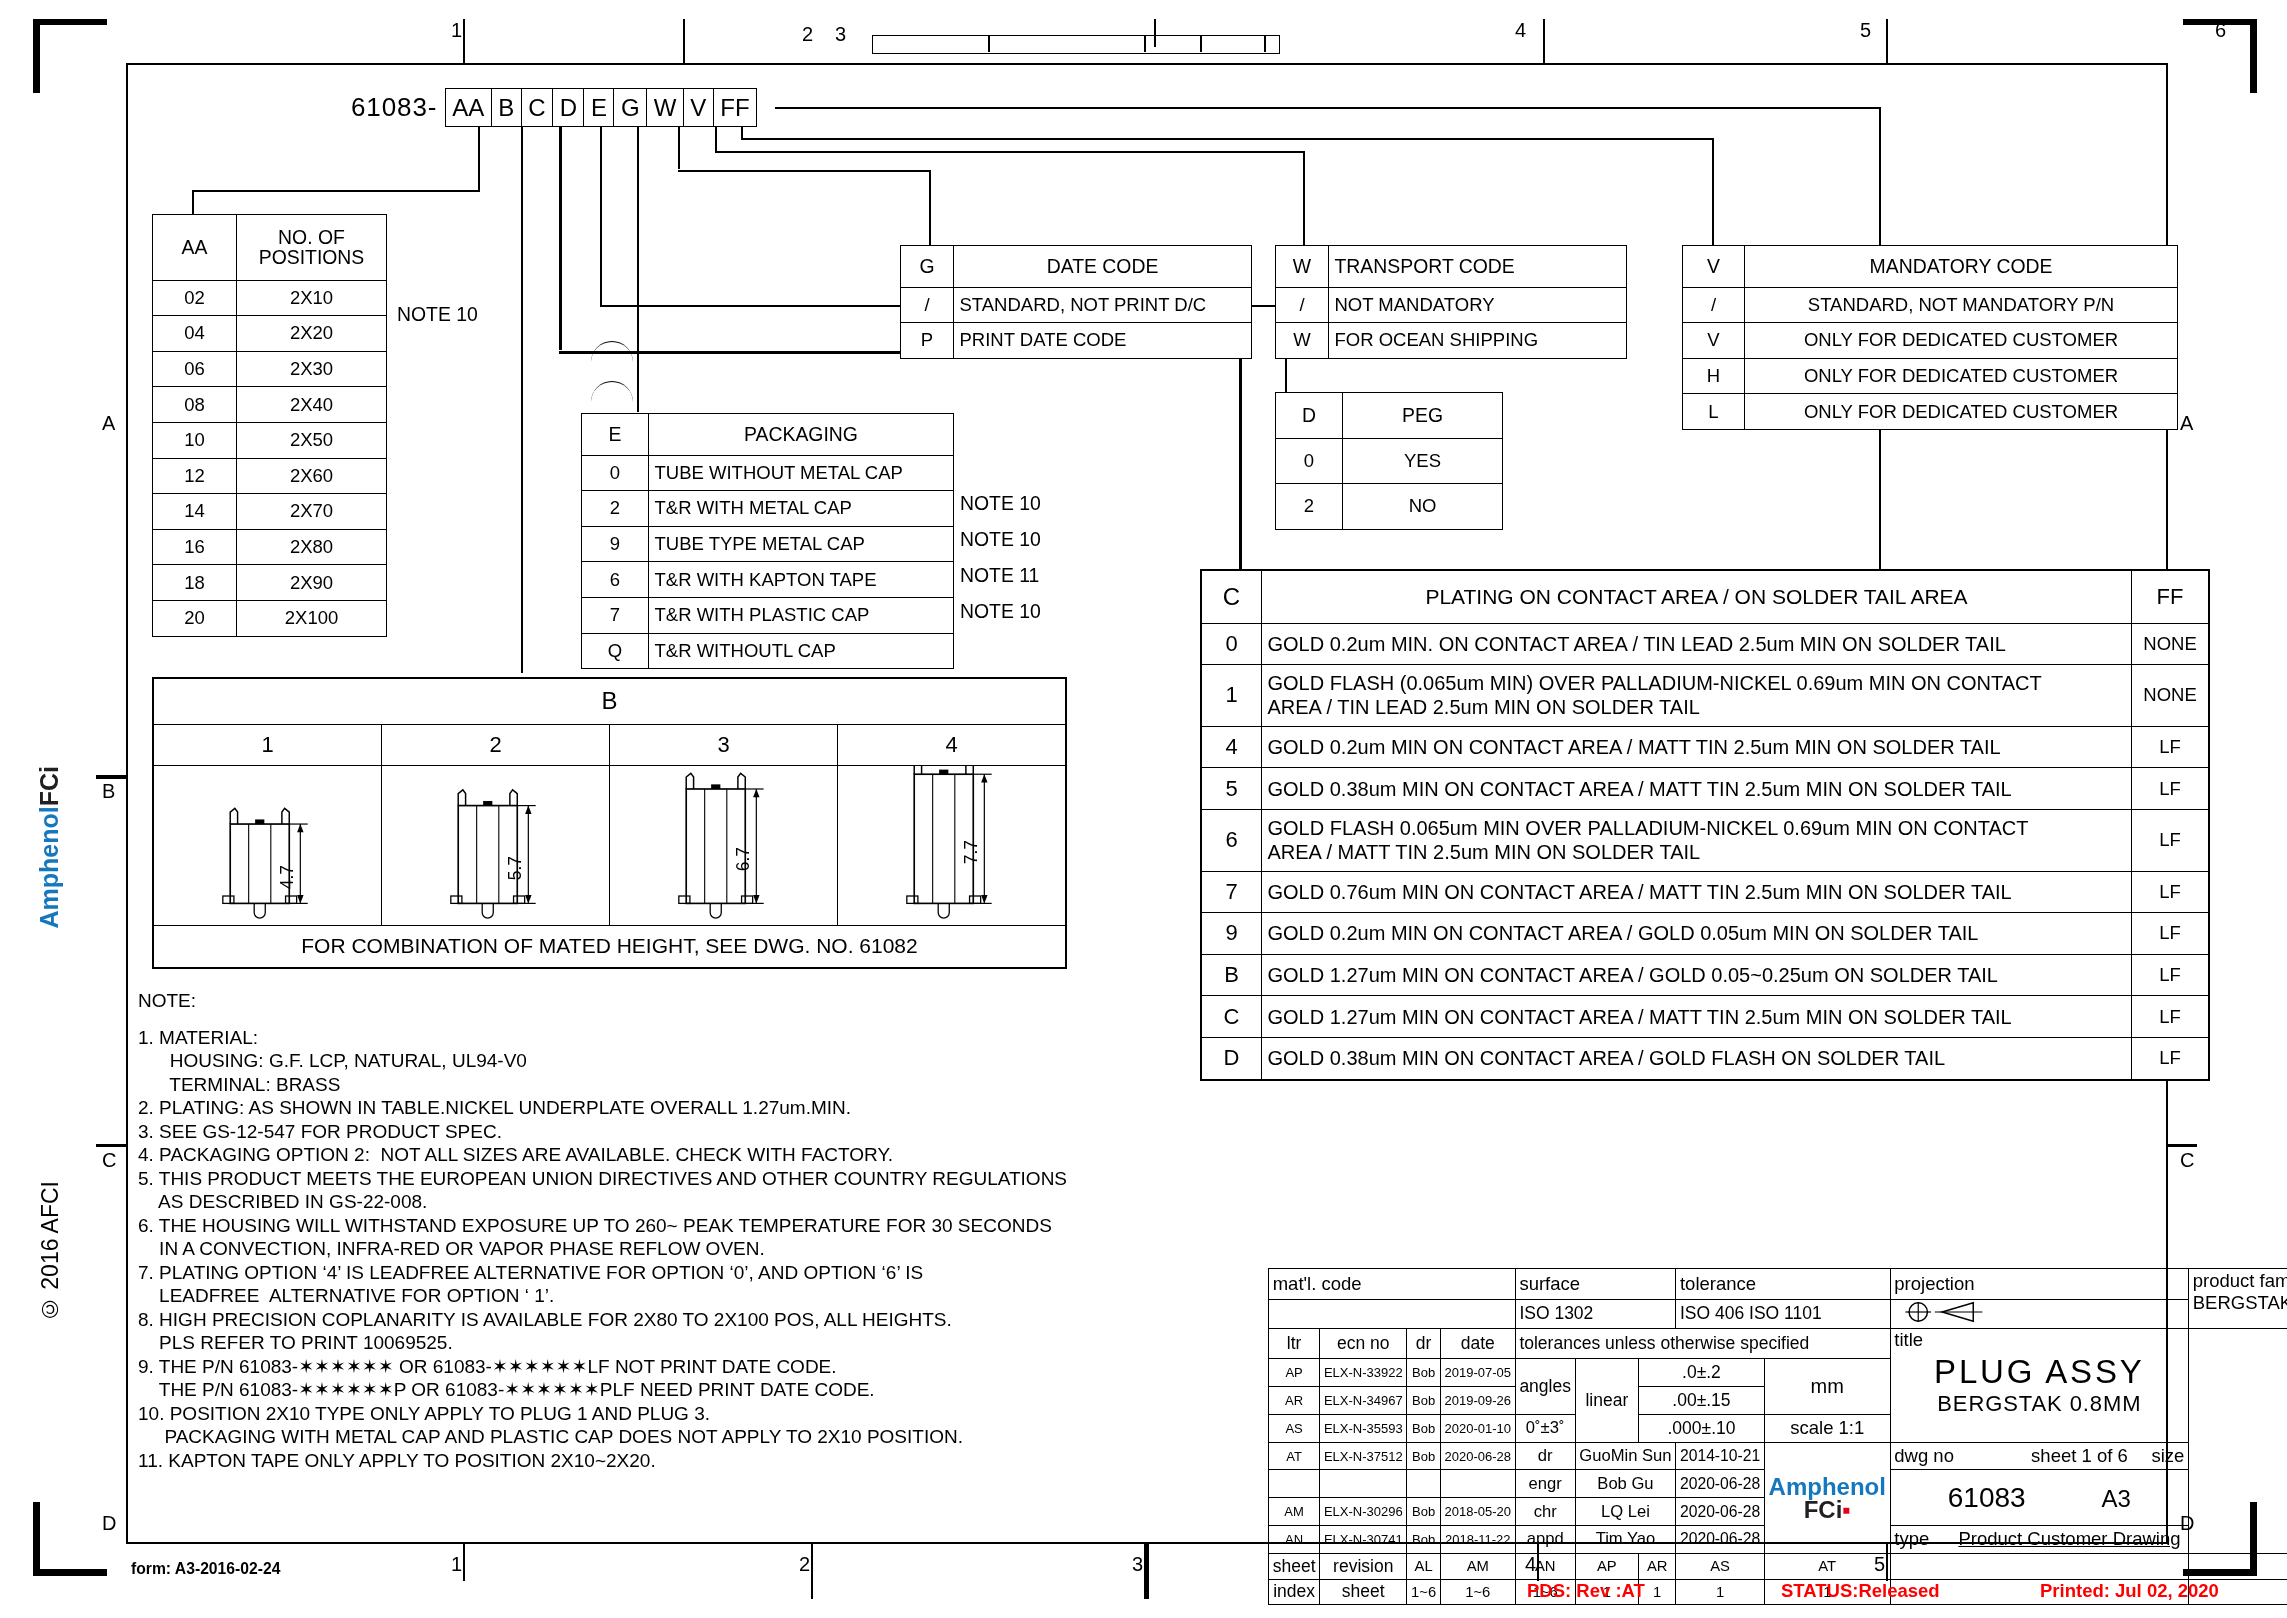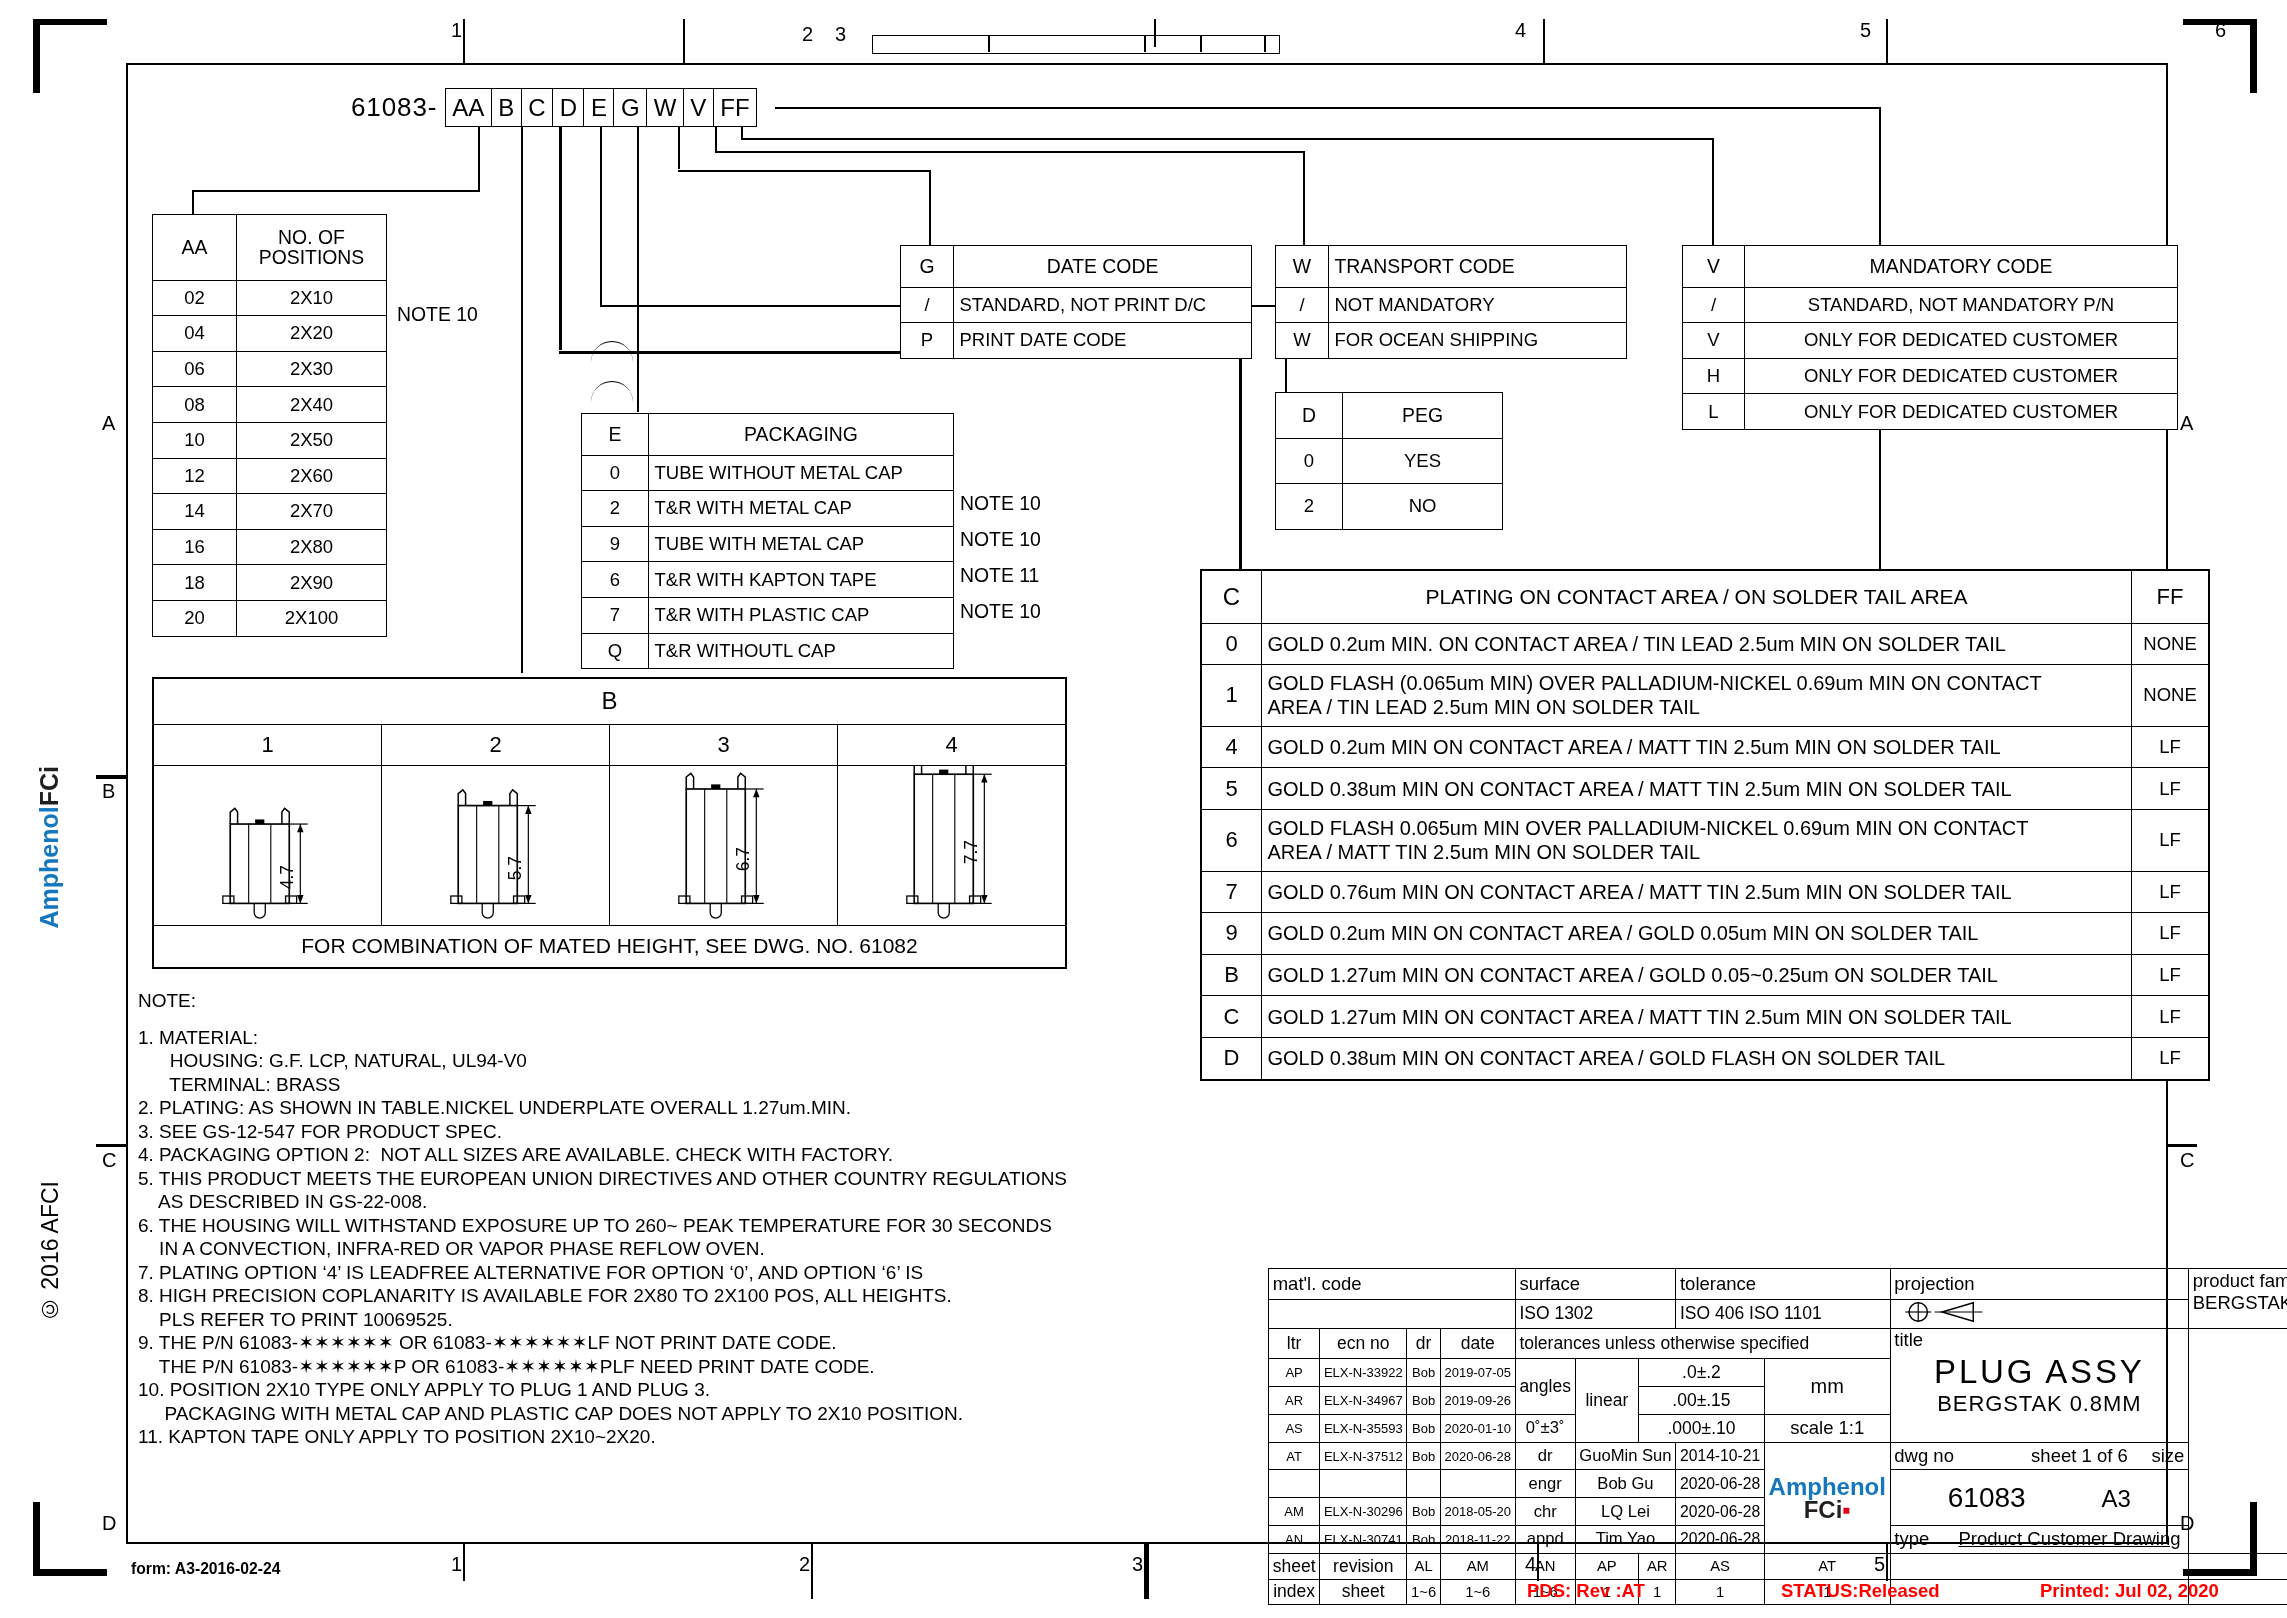--- a/index.html
+++ b/index.html
@@ -244,21 +244,21 @@
         <tr>
           <td class="cell" style="height: 31px;">0</td>
           <td class="cell lft">TUBE WITHOUT METAL CAP</td>
         </tr>
         <tr>
           <td class="cell" style="height: 31px;">2</td>
           <td class="cell lft">T&amp;R WITH METAL CAP</td>
         </tr>
         <tr>
           <td class="cell" style="height: 31px;">9</td>
-          <td class="cell lft">TUBE WITH METAL CAP</td>
+          <td class="cell lft">TUBE TYPE METAL CAP</td>
         </tr>
         <tr>
           <td class="cell" style="height: 31px;">6</td>
           <td class="cell lft">T&amp;R WITH KAPTON TAPE</td>
         </tr>
         <tr>
           <td class="cell" style="height: 31px;">7</td>
           <td class="cell lft">T&amp;R WITH PLASTIC CAP</td>
         </tr>
         <tr>
@@ -548,20 +548,21 @@
       <div class="n">      HOUSING: G.F. LCP, NATURAL, UL94-V0</div>
       <div class="n">      TERMINAL: BRASS</div>
       <div class="n">2. PLATING: AS SHOWN IN TABLE.NICKEL UNDERPLATE OVERALL 1.27um.MIN.</div>
       <div class="n">3. SEE GS-12-547 FOR PRODUCT SPEC.</div>
       <div class="n">4. PACKAGING OPTION 2:  NOT ALL SIZES ARE AVAILABLE. CHECK WITH FACTORY.</div>
       <div class="n">5. THIS PRODUCT MEETS THE EUROPEAN UNION DIRECTIVES AND OTHER COUNTRY REGULATIONS</div>
       <div class="n">    AS DESCRIBED IN GS-22-008.</div>
       <div class="n">6. THE HOUSING WILL WITHSTAND EXPOSURE UP TO 260~ PEAK TEMPERATURE FOR 30 SECONDS</div>
       <div class="n">    IN A CONVECTION, INFRA-RED OR VAPOR PHASE REFLOW OVEN.</div>
       <div class="n">7. PLATING OPTION ‘4’ IS LEADFREE ALTERNATIVE FOR OPTION ‘0’, AND OPTION ‘6’ IS</div>
+      <div class="n">    LEADFREE  ALTERNATIVE FOR OPTION ‘ 1’.</div>
       <div class="n">8. HIGH PRECISION COPLANARITY IS AVAILABLE FOR 2X80 TO 2X100 POS, ALL HEIGHTS.</div>
       <div class="n">    PLS REFER TO PRINT 10069525.</div>
       <div class="n">9. THE P/N 61083-✶✶✶✶✶✶ OR 61083-✶✶✶✶✶✶LF NOT PRINT DATE CODE.</div>
       <div class="n">    THE P/N 61083-✶✶✶✶✶✶P OR 61083-✶✶✶✶✶✶PLF NEED PRINT DATE CODE.</div>
       <div class="n">10. POSITION 2X10 TYPE ONLY APPLY TO PLUG 1 AND PLUG 3.</div>
       <div class="n">     PACKAGING WITH METAL CAP AND PLASTIC CAP DOES NOT APPLY TO 2X10 POSITION.</div>
       <div class="n">11. KAPTON TAPE ONLY APPLY TO POSITION 2X10~2X20.</div>
     </div>
 </div>
 

